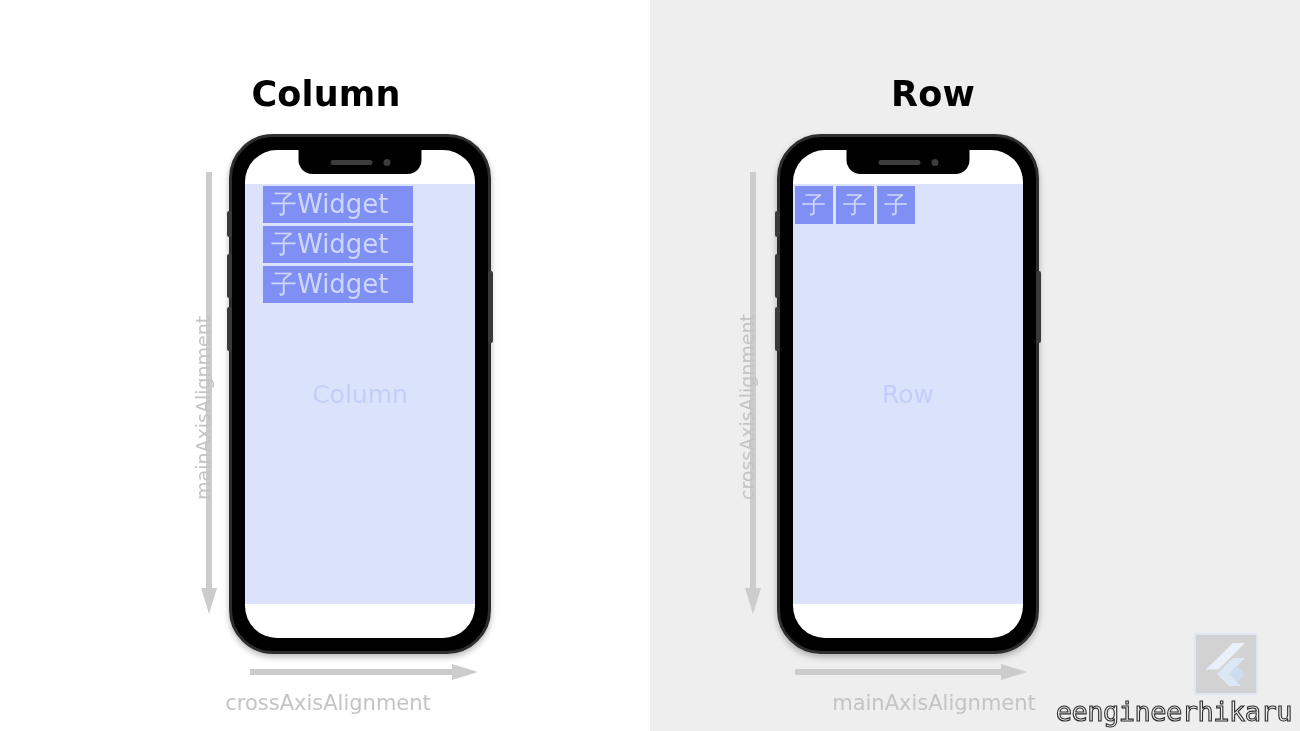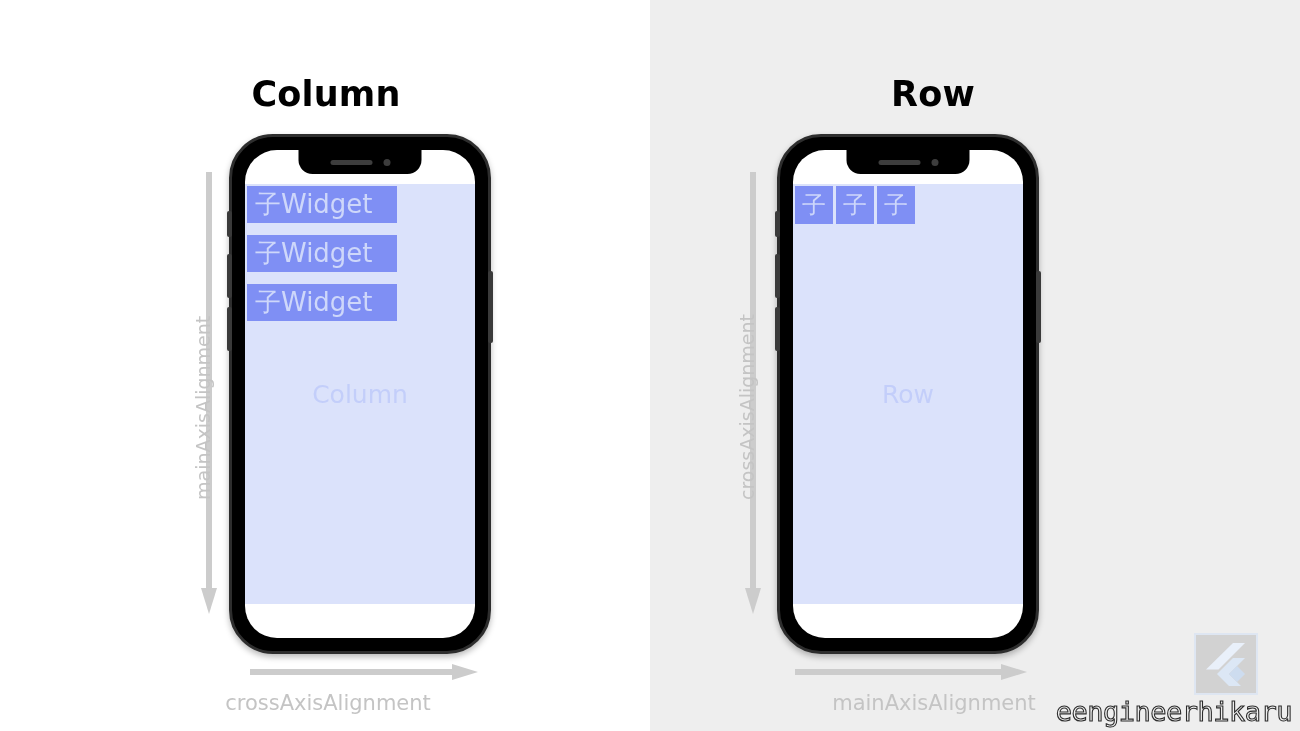--- a/index.html
+++ b/index.html
@@ -117,21 +117,21 @@
     color: #c3cefa;
     font-weight: 400;
   }
   .widget-stack {
     position: absolute;
     left: 0; top: 0;
     z-index: 3;
     display: flex;
     padding: 2px 0 0 2px;
   }
-  .stack-column { flex-direction: column; gap: 12px; }
+  .stack-column { flex-direction: column; gap: 3px; margin-left: 16px; }
   .stack-row    { flex-direction: row; gap: 3px; }
 
   .child-widget {
     background: #7f8ff4;
     color: #ced7fa;
     display: flex;
     align-items: center;
     justify-content: flex-start;
     font-size: 26px;
     font-weight: 400;

